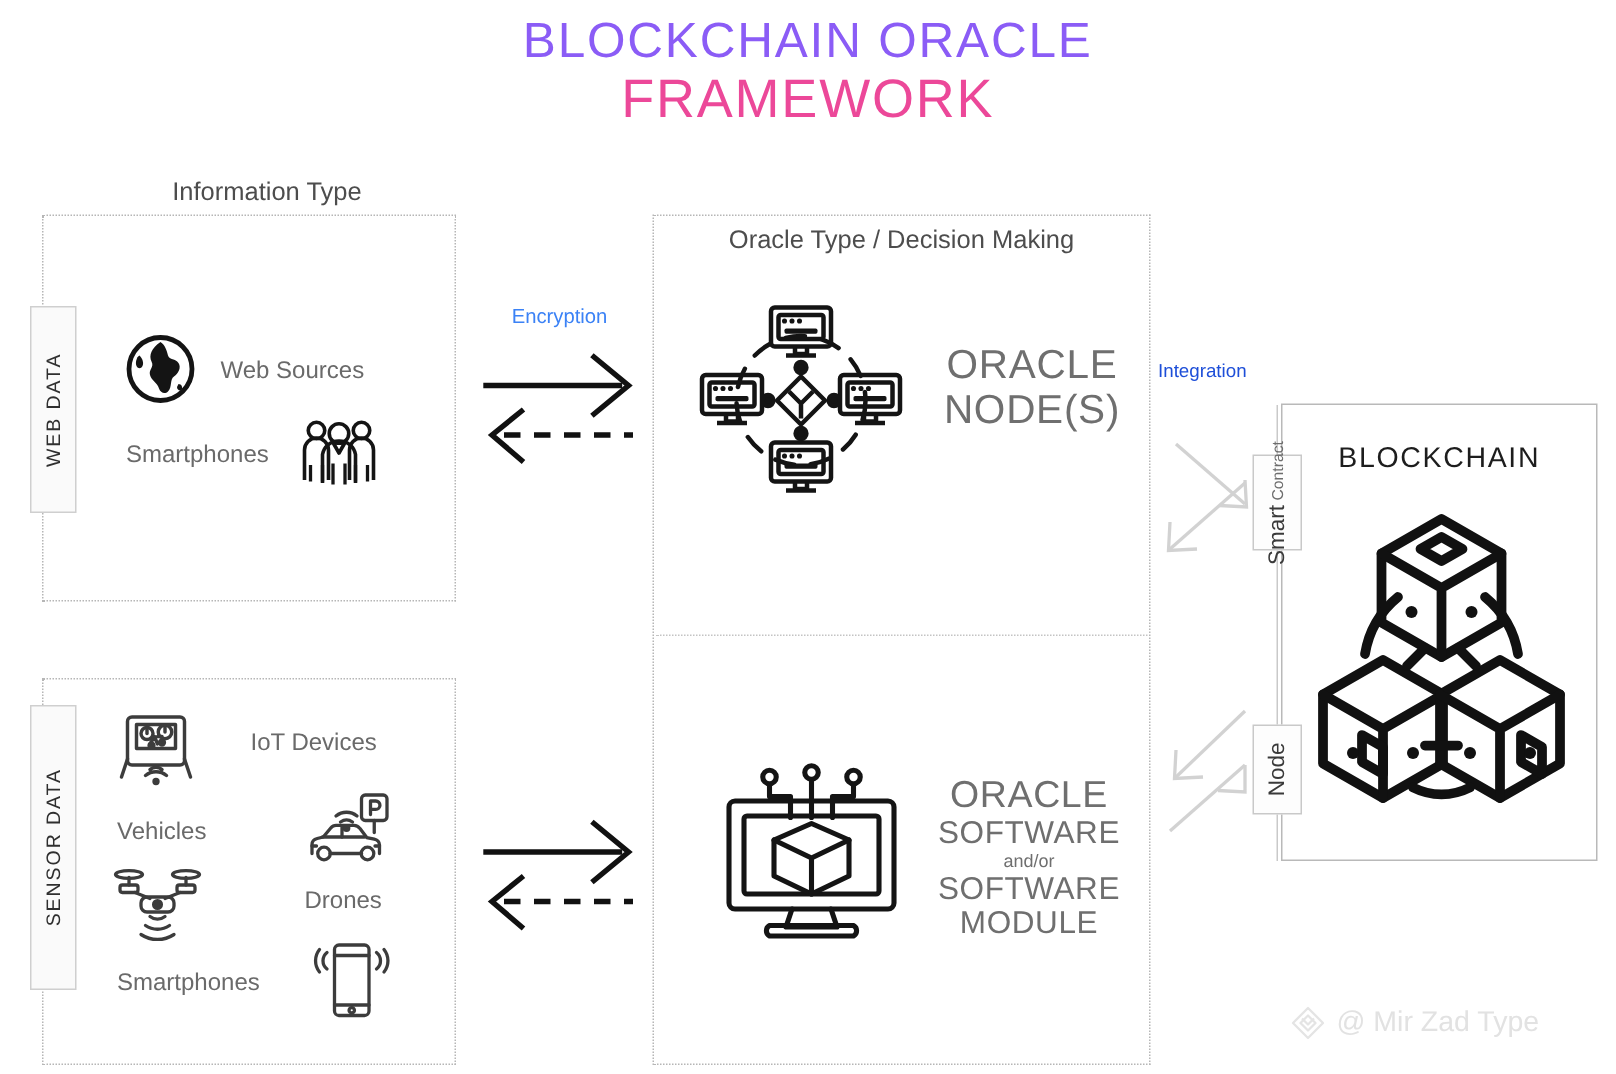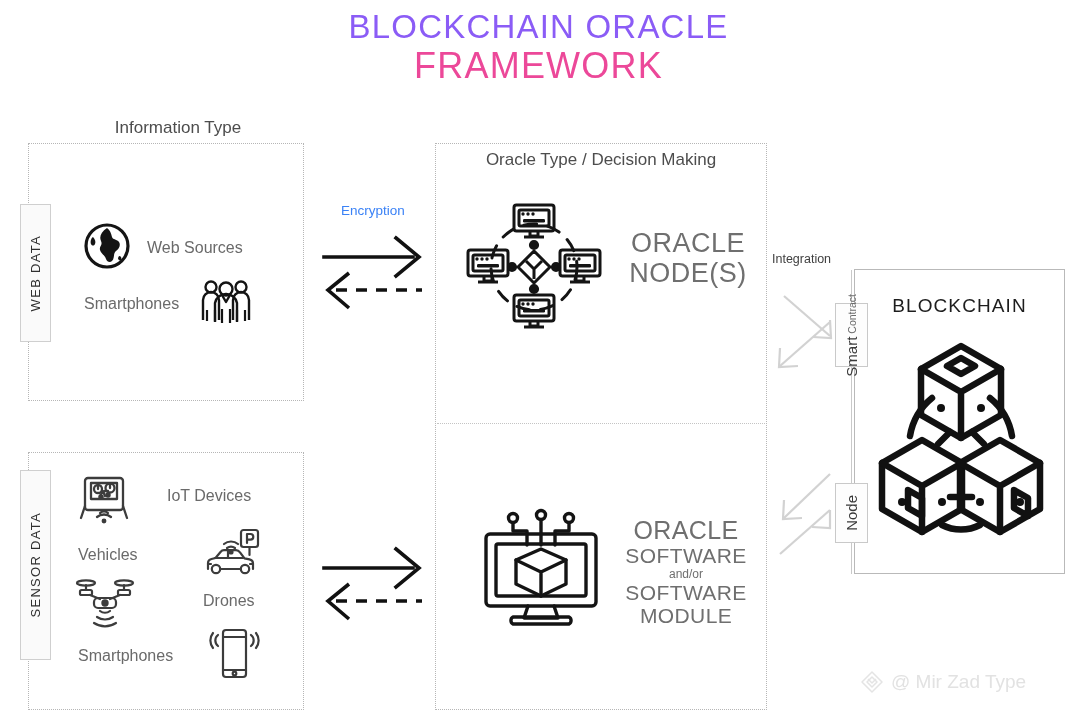--- a/index.html
+++ b/index.html
@@ -41,21 +41,21 @@
   #lbl-platform{left:600px;top:516px;width:172px;}
   #lbl-platform .l1{font-size:25px;letter-spacing:.4px;}
   #lbl-platform .l2{font-size:21px;letter-spacing:.4px;}
   #lbl-platform .l3{font-size:12px;}
   #lbl-platform .l4{font-size:21px;letter-spacing:.4px;}
   #lbl-platform .l5{font-size:21px;letter-spacing:.4px;}
 
   
   #lbl-encryption{left:318px;top:203px;width:110px;text-align:center;
                   font-size:13.5px;color:#3b82f6;}
-  #lbl-integration{left:772px;top:252px;width:92px;font-size:12.5px;color:#404040;}
+  #lbl-integration{left:772px;top:240px;width:92px;font-size:12.5px;color:#1d4ed8;}
 
   
   #panel-blockchain{left:854px;top:269px;width:211px;height:305px;
                     border:1.3px solid #b9b9b9;box-sizing:border-box;background:#fff;}
   #lbl-blockchain{left:854px;top:295px;width:211px;text-align:center;
                   font-size:19px;letter-spacing:1.1px;color:#1d1d1d;}
 
   
   .sbox{border:1px solid #c9c9c9;background:#fdfdfd;box-sizing:border-box;
         display:flex;align-items:center;justify-content:center;z-index:5;}

